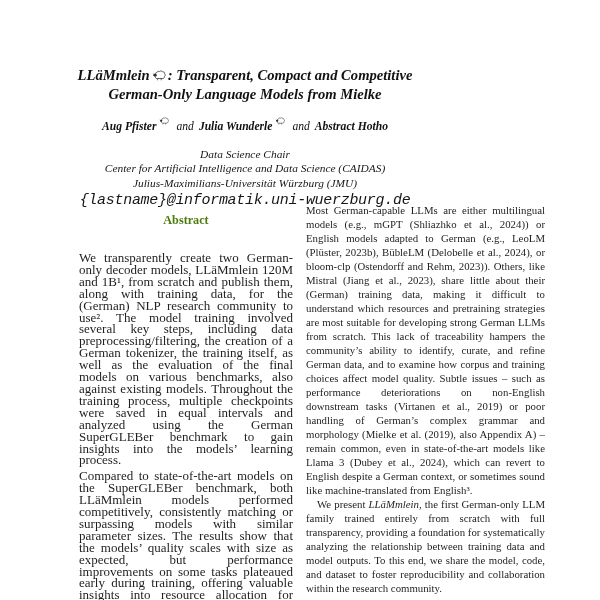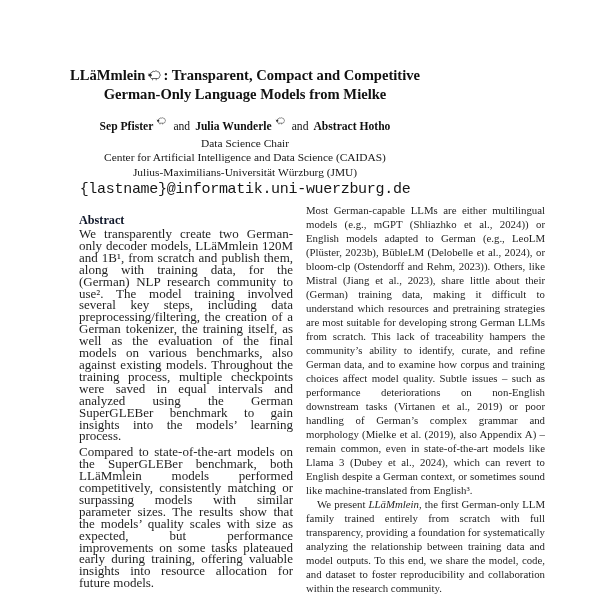--- a/index.html
+++ b/index.html
@@ -2,38 +2,38 @@
 <html><head>
 <meta charset="utf-8">
 <style>
   html,body { margin:0; padding:0; background:#ffffff; }
   .page {
     position:relative; width:600px; height:600px; background:#ffffff;
     overflow:hidden; color:#1c1c1c;
     font-family:"Liberation Serif","DejaVu Serif",serif;
   }
   
-  .header { position:absolute; top:66px; left:0; width:490px; text-align:center; }
+  .header { position:absolute; top:66px; left:0; width:490px; text-align:center;font-style:italic; }
   .title { margin:0; font-size:14.6px; font-weight:bold; line-height:19px; color:#111; }
   .title .tline { display:block; }
   .sheep-svg { display:inline-block; vertical-align:-1px; margin:0 2px; }
   .authors { margin-top:13px; font-size:11.6px; color:#111; }
   .author-name { font-weight:bold; }
   .and { margin:12px 5px; font-weight:normal; }
   .sheep-sup { display:inline-block; vertical-align:6px; line-height:0; margin-left:1px; }
-  .affil { font-size:11.4px; line-height:14.3px; margin-top:3px; color:#161616; }
+  .affil { font-size:11.4px; line-height:14.3px; margin-top:14px; color:#161616; }
   .affil div { margin:0; }
   .email {
     margin-top:2px; font-family:"Liberation Mono","DejaVu Sans Mono",monospace;
     font-size:15px; letter-spacing:-0.3px; color:#161616;
   }
   
   .col-left { position:absolute; left:60px; top:213px; width:238px; }
   .abstract-block { margin-left:19px; margin-right:5px; }
-  .abstract-heading { text-align:left; font-weight:bold; font-size:12.2px; margin:0 0 0 0; color:#0f172a; }
+  .abstract-heading { text-align:center; font-weight:bold; font-size:12.2px; margin:0 0 24px 0; color:#4d7c0f; }
   .abstract-text { font-size:13px; line-height:11.9px; text-align:justify; color:#1e1e1e; }
   .abstract-text p { margin:0; }
   .abstract-text p + p { margin-top:4px; }
   .section-heading { margin:13px 0 0 0; font-size:17px; font-weight:bold; color:#111; }
   .section-heading .num { display:inline-block; width:20px; }
   .body-text { font-size:10.8px; line-height:14px; text-align:justify; color:#1e1e1e; }
   .col-left .body-text { margin-top:8px; }
   .col-right { position:absolute; left:306px; top:203px; width:239px; height:397px; overflow:hidden; }
   .col-right p { margin:0; }
   .col-right p.indent { text-indent:11px; }
@@ -49,21 +49,21 @@
       <span class="tline"><span>LLäMmlein</span><span class="sheep-slot"><svg class="sheep-svg" viewBox="0 0 31 24" aria-hidden="true" width="14" height="11">
     <path fill="#ffffff" stroke="#2b2b2b" stroke-width="1.7" d="M10.5 5.8 C11 3 14.5 1.8 16.8 3.2 C18.5 1.2 22.3 1.6 23.6 3.8 C26.4 3.4 28.6 5.8 27.9 8.4 C30 10.2 29.6 13.6 27.3 14.9 C27.6 17.6 24.9 19.6 22.4 18.7 L12.4 18.7 C9.8 19.6 7.2 17.4 7.7 14.8 C5.5 13.3 5.4 9.9 7.5 8.4 C7.3 6.6 8.7 5.4 10.5 5.8 Z"></path>
     <ellipse cx="6.8" cy="11.2" rx="3.6" ry="3.1" fill="#2b2b2b"></ellipse>
     <path d="M4.2 8.6 L1.6 7.2 L3.4 10.2 Z" fill="#2b2b2b"></path>
     <path d="M12.5 18.7 L12.3 22.6 M20.5 18.7 L20.3 22.6" stroke="#2b2b2b" stroke-width="1.6" fill="none"></path>
   </svg></span><span>: Transparent, Compact and Competitive</span></span>
       <span class="tline">German-Only Language Models from Mielke</span>
     </h1>
 
     <div class="authors">
-      <span class="author-name">Sep Pfister</span><sup class="sheep-sup"><span class="sheep-slot"><svg class="sheep-svg" viewBox="0 0 31 24" aria-hidden="true" width="10" height="8">
+      <span class="author-name">Aug Pfister</span><sup class="sheep-sup"><span class="sheep-slot"><svg class="sheep-svg" viewBox="0 0 31 24" aria-hidden="true" width="10" height="8">
     <path fill="#ffffff" stroke="#2b2b2b" stroke-width="1.7" d="M10.5 5.8 C11 3 14.5 1.8 16.8 3.2 C18.5 1.2 22.3 1.6 23.6 3.8 C26.4 3.4 28.6 5.8 27.9 8.4 C30 10.2 29.6 13.6 27.3 14.9 C27.6 17.6 24.9 19.6 22.4 18.7 L12.4 18.7 C9.8 19.6 7.2 17.4 7.7 14.8 C5.5 13.3 5.4 9.9 7.5 8.4 C7.3 6.6 8.7 5.4 10.5 5.8 Z"></path>
     <ellipse cx="6.8" cy="11.2" rx="3.6" ry="3.1" fill="#2b2b2b"></ellipse>
     <path d="M4.2 8.6 L1.6 7.2 L3.4 10.2 Z" fill="#2b2b2b"></path>
     <path d="M12.5 18.7 L12.3 22.6 M20.5 18.7 L20.3 22.6" stroke="#2b2b2b" stroke-width="1.6" fill="none"></path>
   </svg></span></sup><span class="and">and</span><span class="author-name">Julia Wunderle</span><sup class="sheep-sup"><span class="sheep-slot"><svg class="sheep-svg" viewBox="0 0 31 24" aria-hidden="true" width="10" height="8">
     <path fill="#ffffff" stroke="#2b2b2b" stroke-width="1.7" d="M10.5 5.8 C11 3 14.5 1.8 16.8 3.2 C18.5 1.2 22.3 1.6 23.6 3.8 C26.4 3.4 28.6 5.8 27.9 8.4 C30 10.2 29.6 13.6 27.3 14.9 C27.6 17.6 24.9 19.6 22.4 18.7 L12.4 18.7 C9.8 19.6 7.2 17.4 7.7 14.8 C5.5 13.3 5.4 9.9 7.5 8.4 C7.3 6.6 8.7 5.4 10.5 5.8 Z"></path>
     <ellipse cx="6.8" cy="11.2" rx="3.6" ry="3.1" fill="#2b2b2b"></ellipse>
     <path d="M4.2 8.6 L1.6 7.2 L3.4 10.2 Z" fill="#2b2b2b"></path>
     <path d="M12.5 18.7 L12.3 22.6 M20.5 18.7 L20.3 22.6" stroke="#2b2b2b" stroke-width="1.6" fill="none"></path>
   </svg></span></sup><span class="and">and</span><span class="author-name">Abstract Hotho</span>

